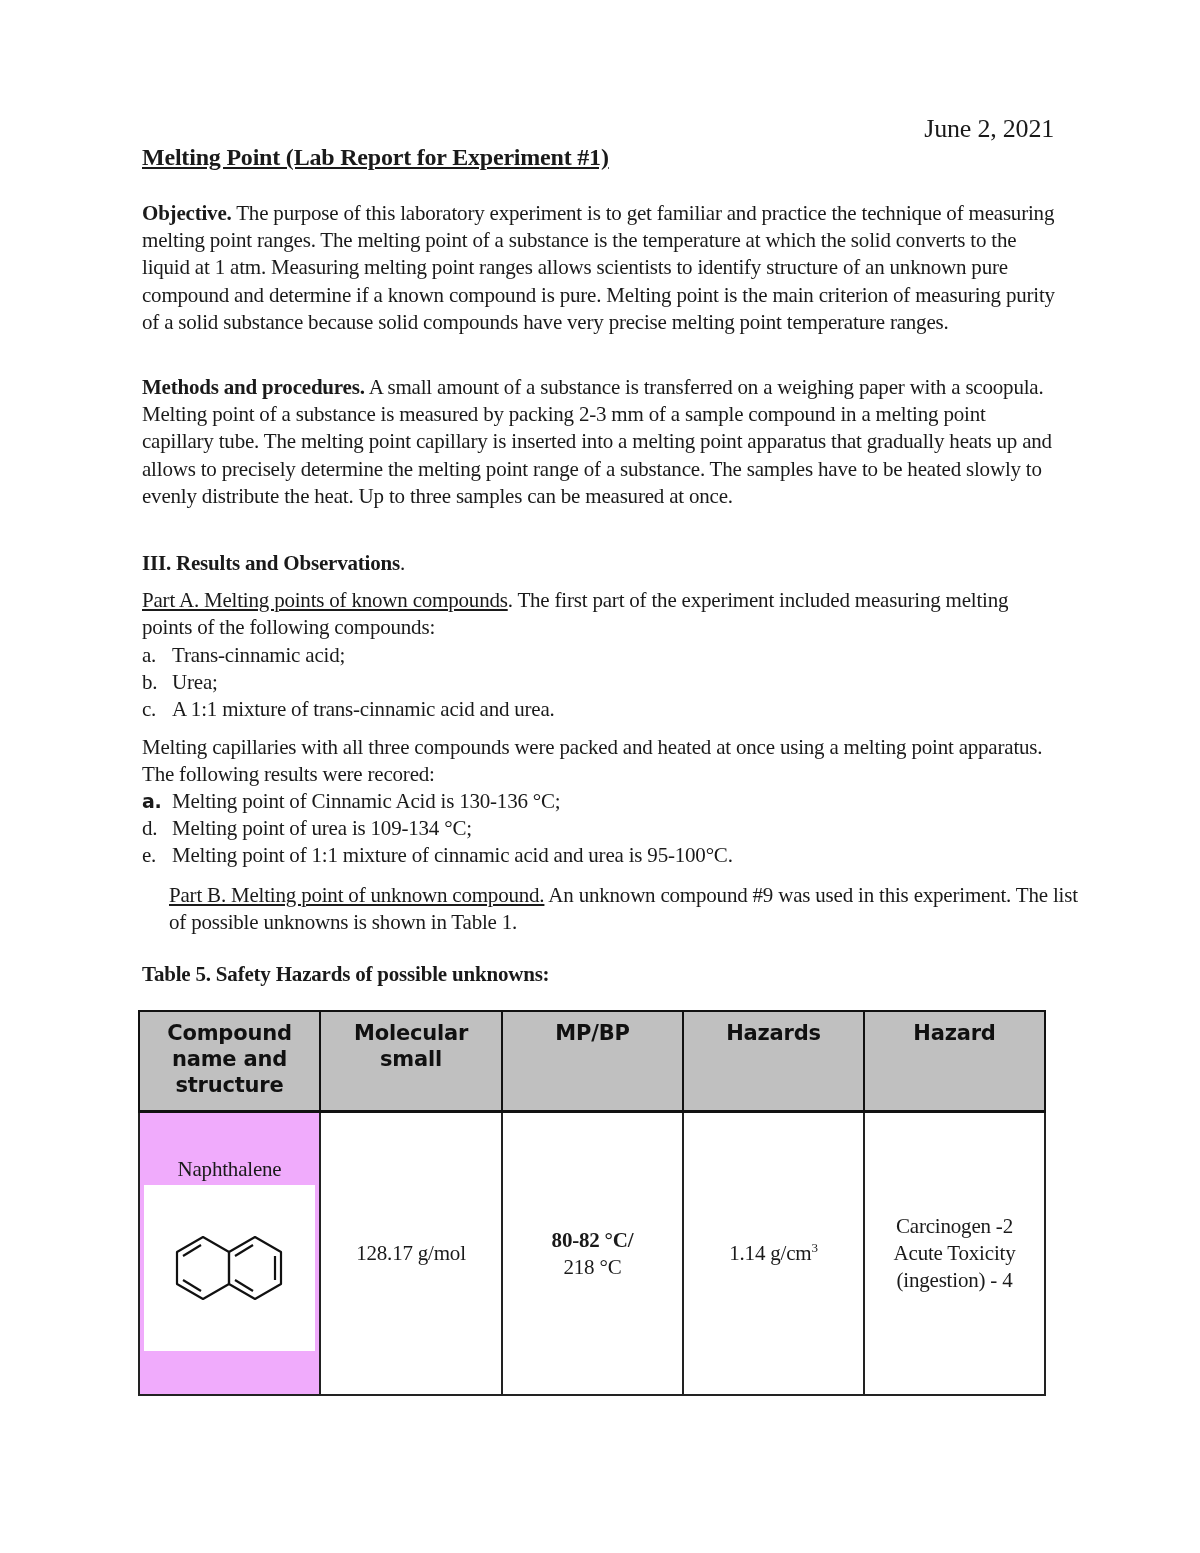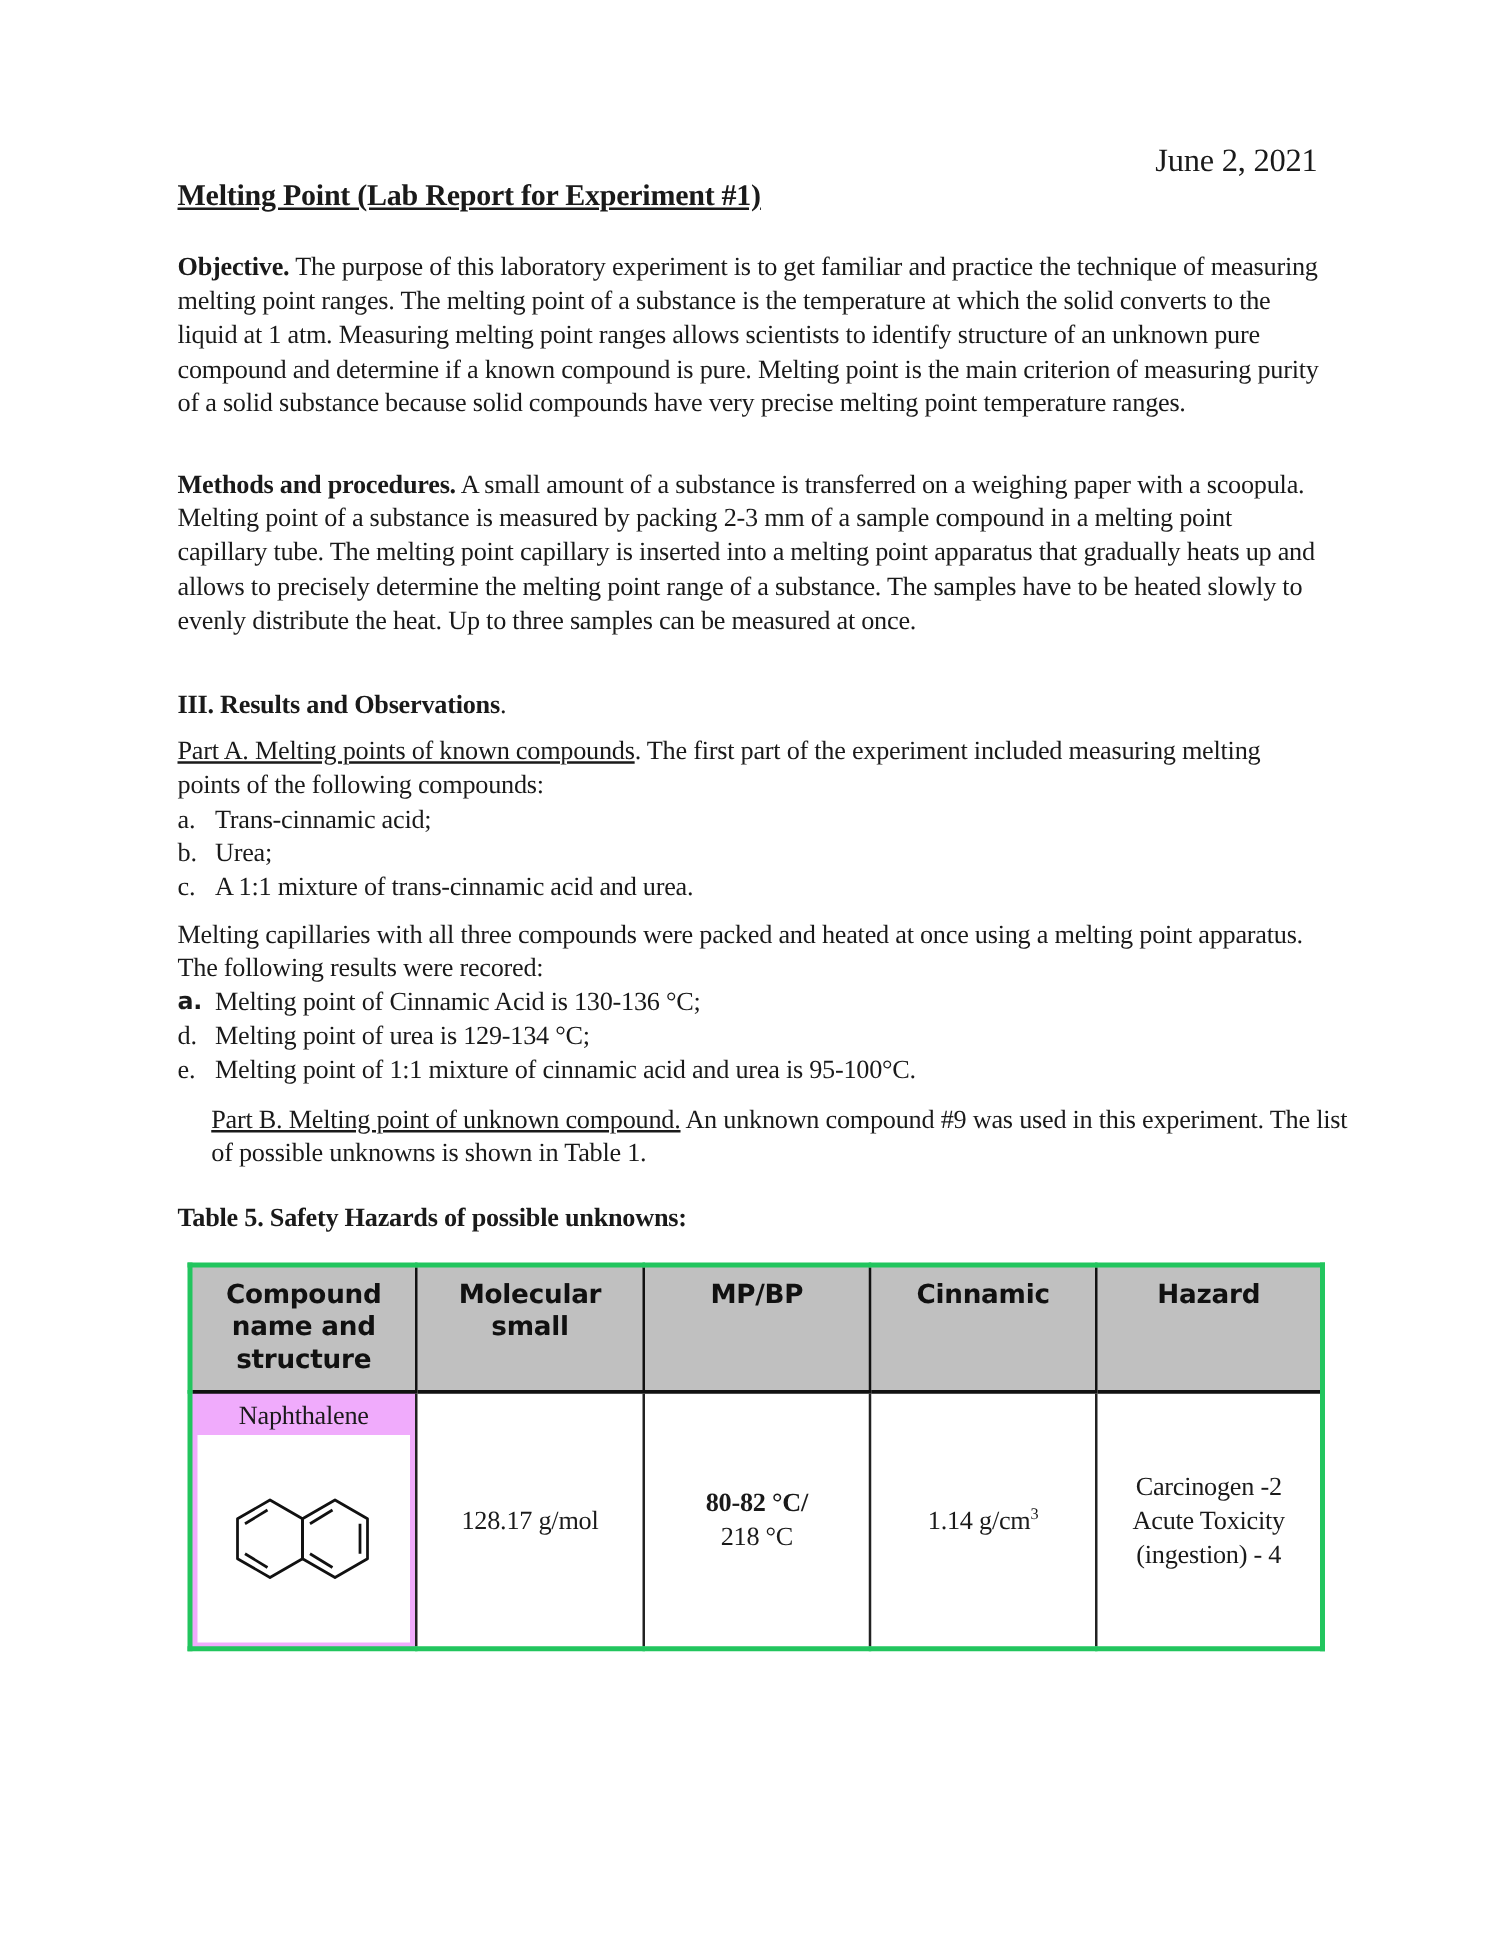--- a/index.html
+++ b/index.html
@@ -18,22 +18,22 @@
   .para { position: absolute; left: 142px; width: 920px; line-height: 27.2px; margin: 0; }
   .para b { font-weight: bold; }
   .u { text-decoration: underline; }
   .list { position: absolute; left: 142px; width: 920px; margin: 0; padding: 0; list-style: none; line-height: 27px; }
   .list li { display: flex; }
   .list .marker { width: 30px; display: inline-block; }
   .list .marker.bold-a { font-family: "DejaVu Sans", sans-serif; font-weight: bold; font-size: 19px; }
   .table-caption { position: absolute; left: 142px; top: 962px; font-weight: bold; margin: 0; }
 
   table.hazards {
-    position: absolute; left: 150px; top: 1010px; width: 908px; height: 311px;
-    border-collapse: collapse; border: 4px solid #22c55e; table-layout: fixed;
+    position: absolute; left: 138px; top: 1010px; width: 908px; height: 386px;
+    border-collapse: collapse; border: 1px solid #22c55e; table-layout: fixed;
   }
   table.hazards th {
     background: #c0c0c0; font-family: "DejaVu Sans", sans-serif; font-weight: bold;
     font-size: 21px; line-height: 26px; vertical-align: top; padding: 8px 4px 0 4px;
     border: 2px solid #111; border-bottom: 3px solid #111; height: 90px; color: #111;
   }
   table.hazards td {
     border: 2px solid #222; text-align: center; vertical-align: middle;
     font-family: "Liberation Serif", serif; font-size: 21px; line-height: 27px; padding: 0 4px;
   }
@@ -76,21 +76,21 @@
 
   <p class="para" style="top:734px;">Melting capillaries with all three compounds were packed and heated at once using a melting point apparatus. The following results were recored:</p>
 
   <ul class="list" style="top:788px;">
     <li>
         <span class="marker bold-a">a.</span>
         <span>Melting point of Cinnamic Acid is 130-136 °C;</span>
       </li>
     <li>
         <span class="marker">d.</span>
-        <span>Melting point of urea is 129-134 °C;</span>
+        <span>Melting point of urea is 109-134 °C;</span>
       </li>
     <li>
         <span class="marker">e.</span>
         <span>Melting point of 1:1 mixture of cinnamic acid and urea is 95-100°C.</span>
       </li>
   </ul>
 
   <p class="para" style="top:882px;margin-left:27px;"><span class="u">Part B. Melting point of unknown compound.</span><span> An unknown compound #9 was used in this experiment. The list of possible unknowns is shown in Table 1.</span></p>
 
   <p class="table-caption">Table 5. Safety Hazards of possible unknowns:</p>
@@ -101,21 +101,21 @@
         <col style="width:182px">
         <col style="width:181px">
         <col style="width:181px">
         <col style="width:181px">
     </colgroup>
     <thead>
       <tr>
         <th>Compound name and structure</th>
         <th>Molecular small</th>
         <th>MP/BP</th>
-        <th>Cinnamic</th>
+        <th>Hazards</th>
         <th>Hazard</th>
       </tr>
     </thead>
     <tbody>
       <tr>
         <td class="compound-cell">
           <span class="compound-name">Naphthalene</span>
           <div class="structure-box">
             <svg width="110" height="66" viewBox="0 0 110 66">
               <g fill="none" stroke="#111" stroke-width="2.2" stroke-linejoin="round">

